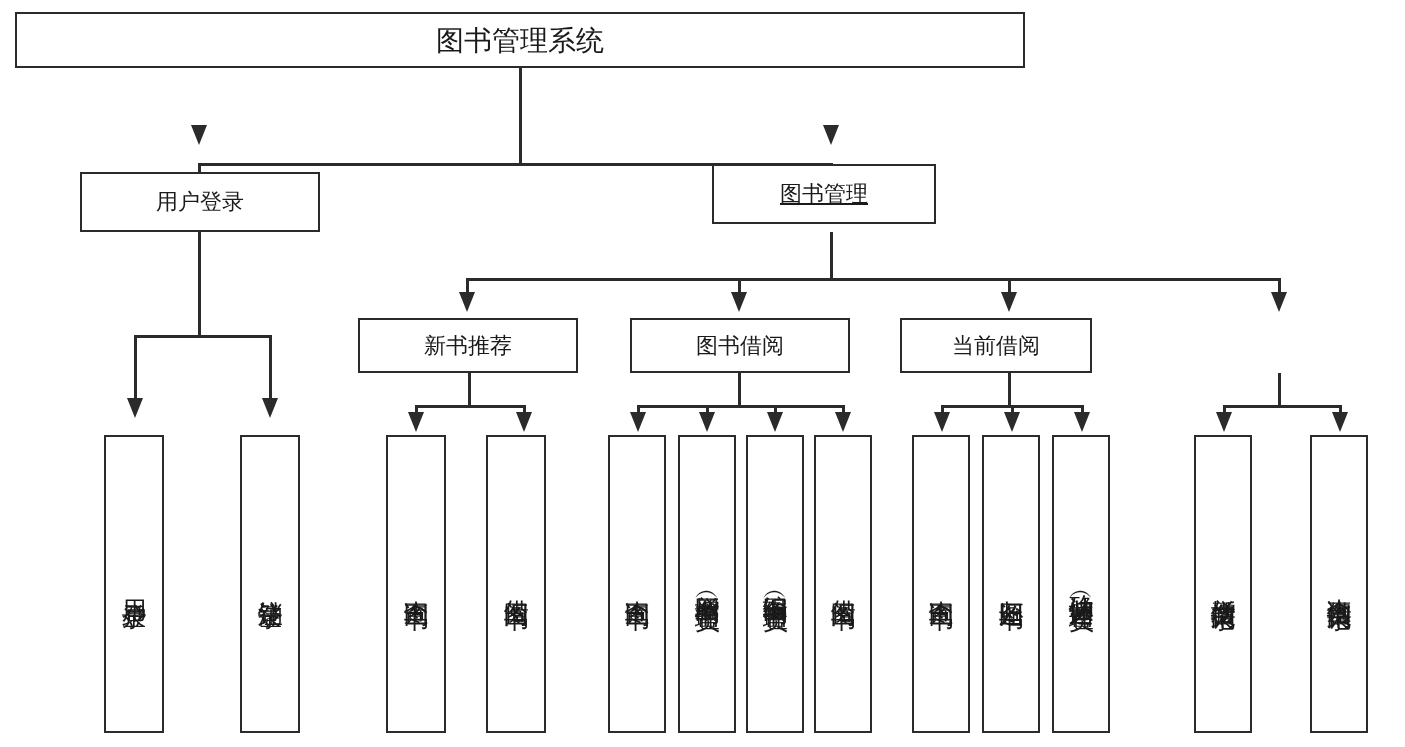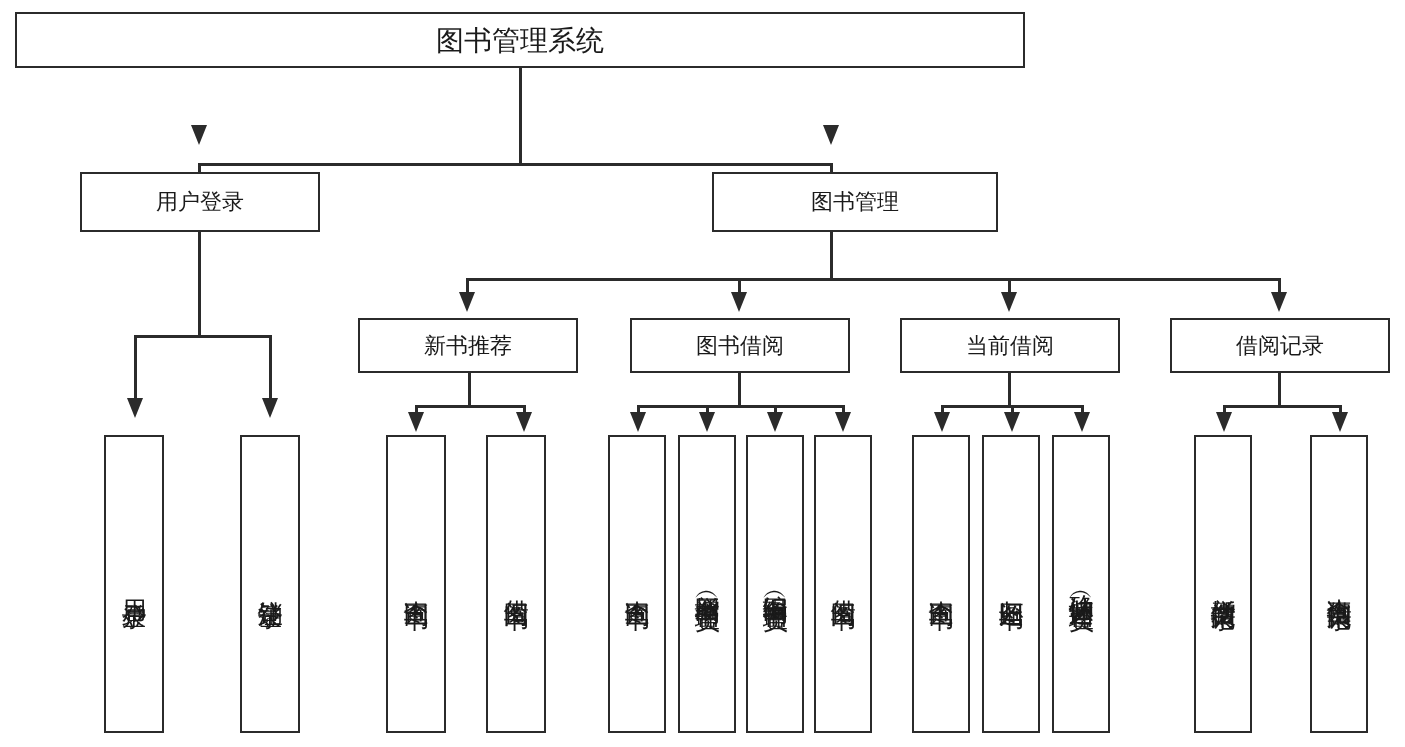--- a/index.html
+++ b/index.html
@@ -90,21 +90,21 @@
   <div class="ln h" style="left:198px;top:163px;width:634px;"></div>
 
   <div class="ln v" style="left:198px;top:163px;height:16px;"></div>
   <div class="arrow" style="left:191px;top:125px;"></div>
   <div class="ln v" style="left:830px;top:163px;height:16px;"></div>
   <div class="arrow" style="left:823px;top:125px;"></div>
 
   <div class="node lvl1" style="left:80px;top:172px;width:240px;height:60px;">
     <span>用户登录</span>
   </div>
-  <div class="node lvl1" style="left:712px;top:172px;width:286px;height:60px;">
+  <div class="node lvl1" style="left:712px;top:164px;width:224px;height:60px;text-decoration:underline;">
     <span>图书管理</span>
   </div>
 
   <div class="ln v" style="left:198px;top:232px;height:105px;"></div>
   <div class="ln h" style="left:134px;top:335px;width:137px;"></div>
   <div class="ln v" style="left:134px;top:335px;height:68px;"></div>
   <div class="arrow" style="left:127px;top:398px;"></div>
   <div class="ln v" style="left:269px;top:335px;height:68px;"></div>
   <div class="arrow" style="left:262px;top:398px;"></div>
 
@@ -118,25 +118,22 @@
   <div class="arrow" style="left:1001px;top:292px;"></div>
   <div class="ln v" style="left:1278px;top:278px;height:20px;"></div>
   <div class="arrow" style="left:1271px;top:292px;"></div>
 
   <div class="node lvl2" style="left:630px;top:318px;width:220px;height:55px;">
     <span>图书借阅</span>
   </div>
   <div class="node lvl2" style="left:358px;top:318px;width:220px;height:55px;">
     <span>新书推荐</span>
   </div>
-  <div class="node lvl2" style="left:900px;top:318px;width:220px;height:55px;">
+  <div class="node lvl2" style="left:900px;top:318px;width:192px;height:55px;">
     <span>当前借阅</span>
-  </div>
-  <div class="node lvl2" style="left:1170px;top:318px;width:220px;height:55px;">
-    <span>借阅记录</span>
   </div>
 
   <div class="ln v" style="left:468px;top:373px;height:34px;"></div>
   <div class="ln h" style="left:415px;top:405px;width:110px;"></div>
   <div class="ln v" style="left:415px;top:405px;height:16px;"></div>
   <div class="arrow" style="left:408px;top:412px;"></div>
   <div class="ln v" style="left:523px;top:405px;height:16px;"></div>
   <div class="arrow" style="left:516px;top:412px;"></div>
 
   <div class="ln v" style="left:738px;top:373px;height:34px;"></div>

